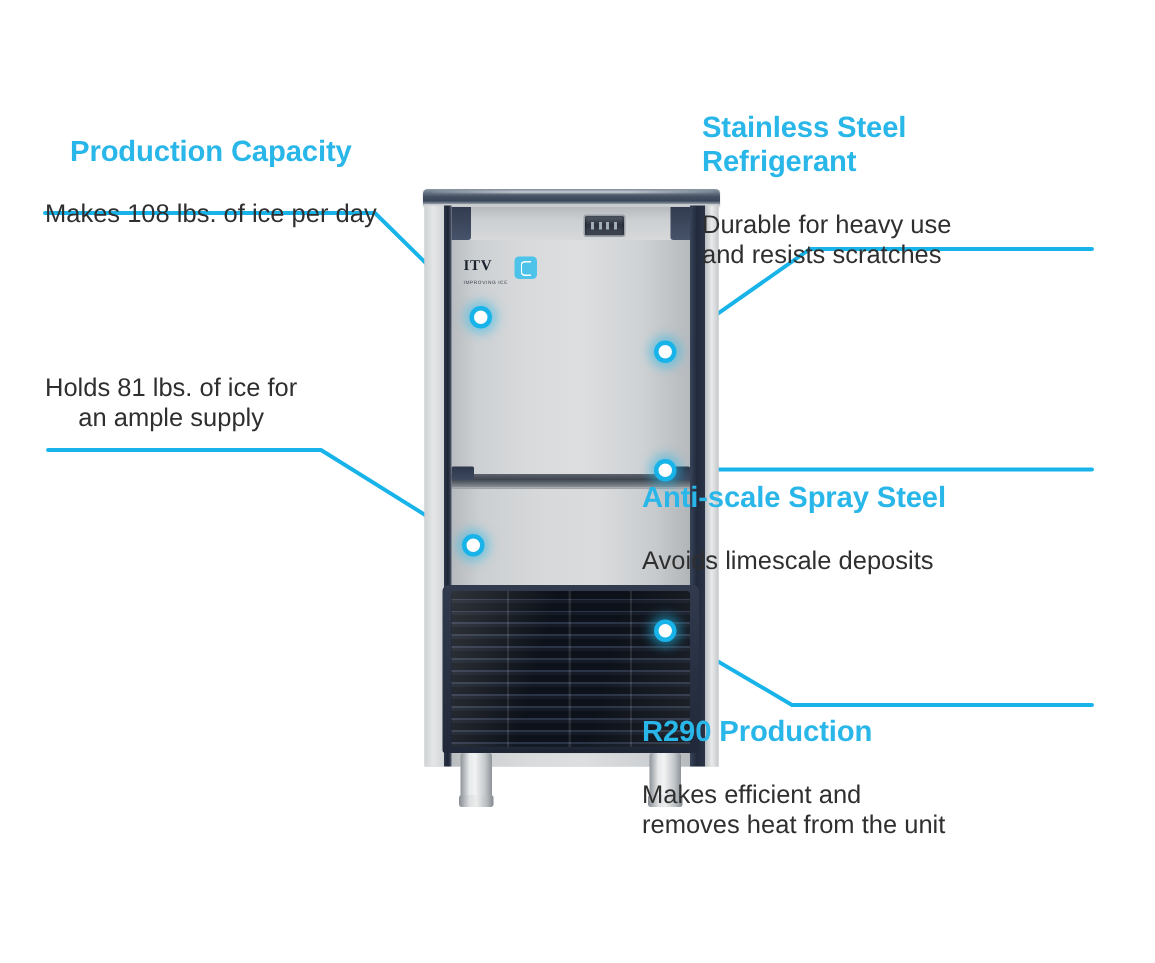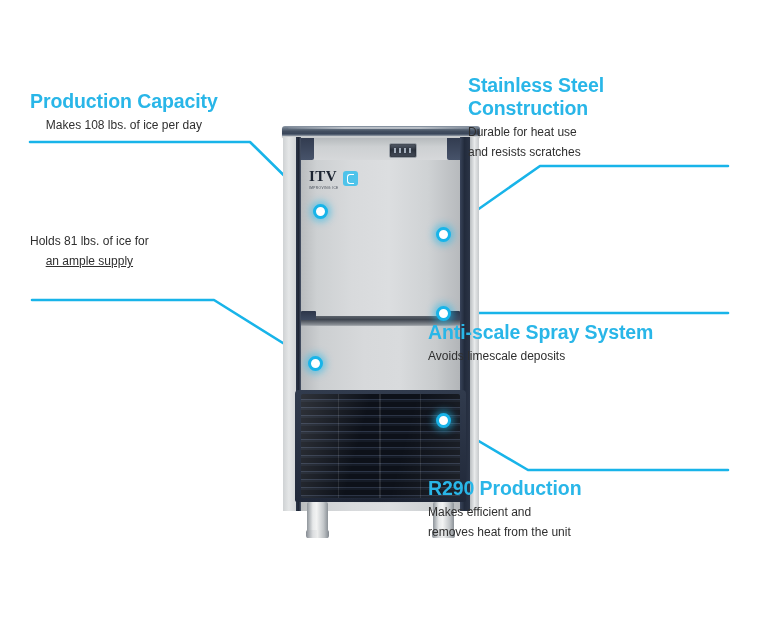--- a/index.html
+++ b/index.html
@@ -31,23 +31,23 @@
     font-weight: bold;
     font-size: 19.5px;
     line-height: 23px;
     letter-spacing: -0.1px;
     margin: 0;
     white-space: nowrap;
   }
   .callout .c-title.wrap { white-space: normal; }
   .callout .c-body {
     color: #2f2f2f;
-    font-size: 12px;
+    font-size: 17px;
     line-height: 20px;
-    margin: 2px 0 0 0;
+    margin: 20px 0 0 0;
   }
   .callout.left  { text-align: center; }
   .callout.right { }
 
   #cal-production { left: 30px;  top: 90px;  }
   #cal-storage    { left: 30px;  top: 229px; }
   #cal-stainless  { right: 42px; top: 74px;  width: 260px; }
   #cal-antiscale  { right: 42px; top: 321px; width: 300px; }
   #cal-r290       { right: 42px; top: 477px; width: 300px; }
 
@@ -171,21 +171,21 @@
   .m-logo {
     position: absolute;
     left: 28px; top: 41px;
     display: flex;
     align-items: center;
     gap: 4px;
   }
   .m-logo .logo-itv {
     font-family: "Liberation Serif", serif;
     font-weight: bold;
-    font-size: 15px;
+    font-size: 10px;
     letter-spacing: 0.5px;
     color: #1b2330;
     line-height: 11px;
   }
   .m-logo .logo-sub {
     display: block;
     font-family: "Liberation Sans", sans-serif;
     font-weight: normal;
     font-size: 3.2px;
     letter-spacing: 0.4px;
@@ -388,32 +388,32 @@
   <div class="hotspot" style="left:443px; top:313px;"></div>
   <div class="hotspot" style="left:443px; top:420px;"></div>
 
   <div class="callout left" id="cal-production">
     <p class="c-title">Production Capacity</p>
     <p class="c-body">Makes 108 lbs. of ice per day</p>
   </div>
 
   <div class="callout left" id="cal-storage">
     <p class="c-body">Holds 81 lbs. of ice for</p>
-    <p class="c-body" style="margin-top:0;text-decoration:underline;">an ample supply</p>
+    <p class="c-body" style="margin-top:0;">an ample supply</p>
   </div>
 
   <div class="callout right" id="cal-stainless">
     <p class="c-title wrap">Stainless Steel</p>
-    <p class="c-title wrap">Construction</p>
-    <p class="c-body">Durable for heat use</p>
+    <p class="c-title wrap">Refrigerant</p>
+    <p class="c-body">Durable for heavy use</p>
     <p class="c-body" style="margin-top:0;">and resists scratches</p>
   </div>
 
   <div class="callout right" id="cal-antiscale">
-    <p class="c-title">Anti-scale Spray System</p>
+    <p class="c-title">Anti-scale Spray Steel</p>
     <p class="c-body">Avoids limescale deposits</p>
   </div>
 
   <div class="callout right" id="cal-r290">
     <p class="c-title">R290 Production</p>
     <p class="c-body">Makes efficient and</p>
     <p class="c-body" style="margin-top:0;">removes heat from the unit</p>
   </div>
 
 </div>

